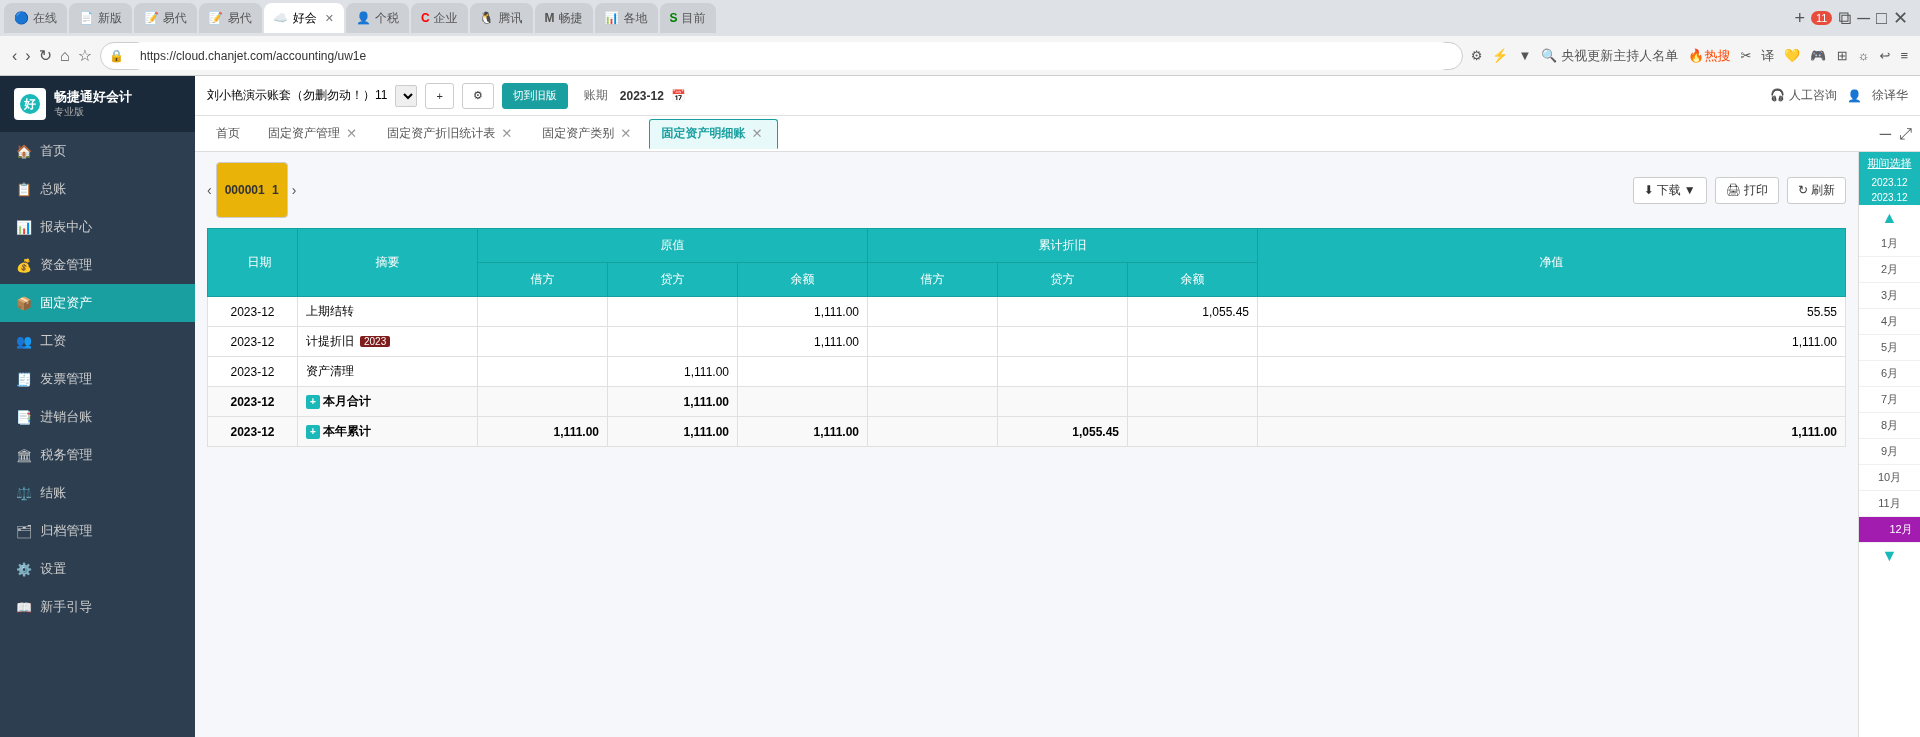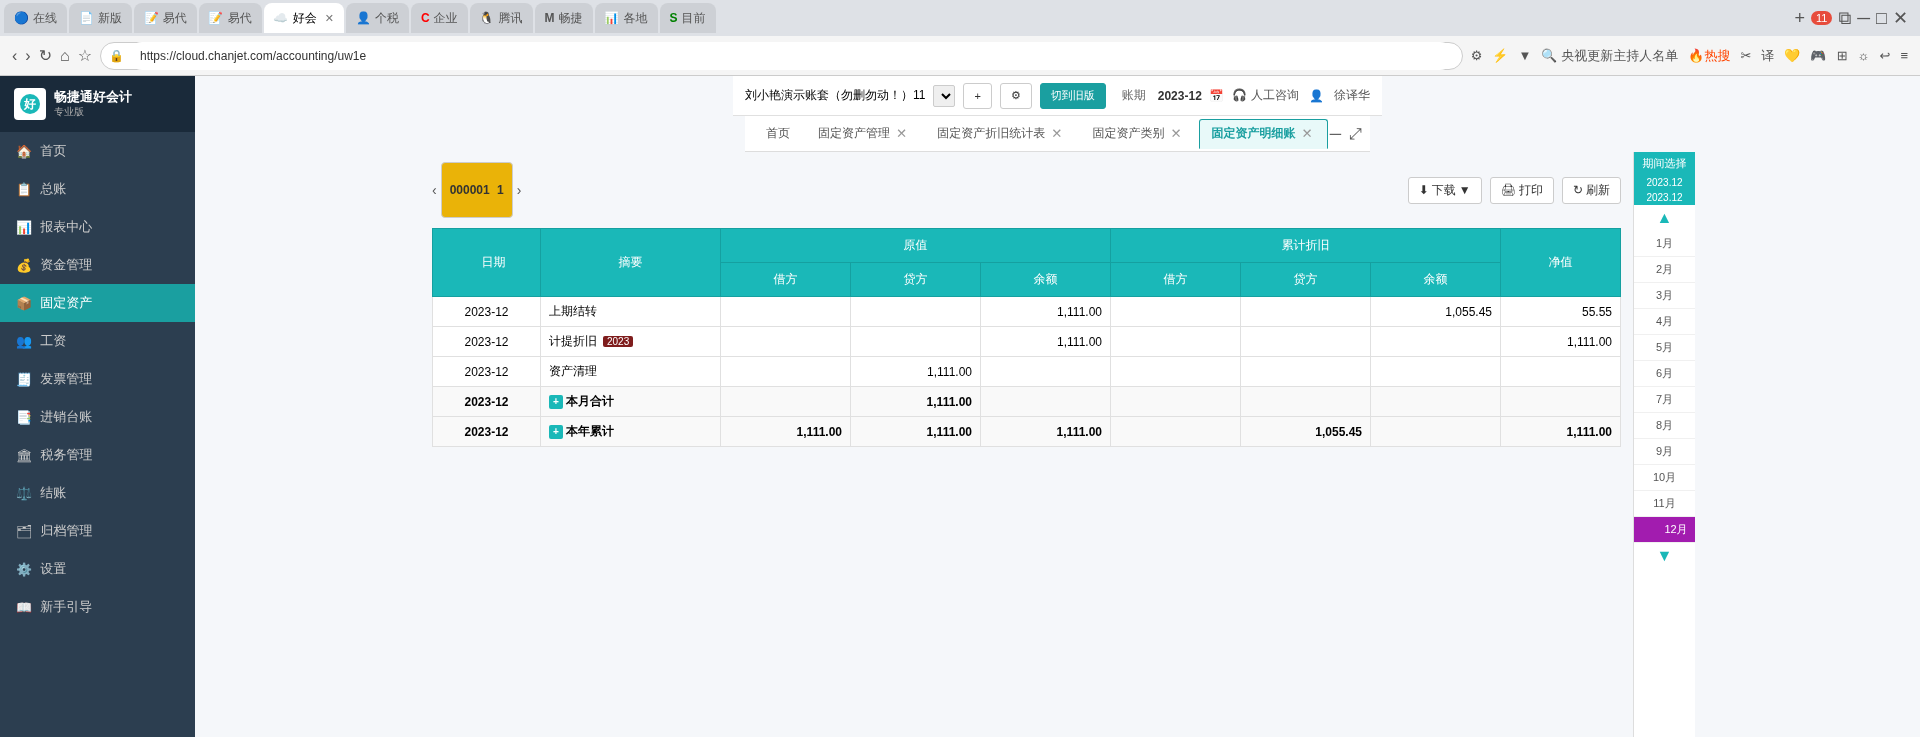--- a/index.html
+++ b/index.html
@@ -26,21 +26,21 @@
     .sidebar { width: 195px; background: #2c3e50; color: #fff; display: flex; flex-direction: column; flex-shrink: 0; }
     .sidebar-logo { display: flex; align-items: center; gap: 8px; padding: 12px 14px; background: #1a2a3a; }
     .logo-icon { width: 32px; height: 32px; background: #fff; border-radius: 4px; display: flex; align-items: center; justify-content: center; }
     .logo-text { font-size: 13px; font-weight: bold; color: #fff; line-height: 1.3; }
     .logo-sub { font-size: 10px; color: #aaa; }
     .sidebar-nav { flex: 1; overflow-y: auto; }
     .nav-item { display: flex; align-items: center; gap: 8px; padding: 10px 16px; cursor: pointer; color: #ccc; font-size: 13px; }
     .nav-item.active { background: #1a9fa0; color: #fff; }
 
     
-    .main-content { flex: 1; display: flex; flex-direction: column; background: #f5f7fa; overflow: hidden; align-items: center; }
+    .main-content { flex: 1; display: flex; flex-direction: column; background: #f5f7fa; overflow: hidden; }
 
     
     .app-header { display: flex; align-items: center; height: 40px; background: #fff; border-bottom: 1px solid #e0e0e0; padding: 0 12px; gap: 8px; }
     .header-btn { height: 26px; padding: 0 10px; border: 1px solid #ccc; border-radius: 3px; font-size: 11px; cursor: pointer; background: #fff; color: #333; }
     .header-btn.primary { background: #1a9fa0; color: #fff; border-color: #1a9fa0; }
     .header-right { margin-left: auto; display: flex; align-items: center; gap: 10px; }
 
     
     .page-tabs { display: flex; align-items: center; height: 36px; background: #fff; border-bottom: 1px solid #ddd; padding: 0 8px; gap: 2px; }
     .page-tab { display: flex; align-items: center; gap: 4px; height: 30px; padding: 0 12px; font-size: 12px; cursor: pointer; color: #555; border: 1px solid transparent; border-radius: 3px 3px 0 0; }
@@ -66,21 +66,21 @@
     .ledger-table { width: 100%; border-collapse: collapse; font-size: 12px; }
     .ledger-table th { background: #1ab8b8; color: #fff; padding: 8px 6px; text-align: center; border: 1px solid #15a0a0; font-weight: normal; }
     .ledger-table td { padding: 6px 8px; text-align: right; border: 1px solid #e0e0e0; background: #fff; }
     .ledger-table td.text-left { text-align: left; }
     .ledger-table td.text-center { text-align: center; }
     .ledger-table .total-row td { background: #f9f9f9; font-weight: bold; }
     .row-icon { display: inline-block; width: 14px; height: 14px; background: #1ab8b8; color: #fff; font-size: 10px; text-align: center; line-height: 14px; border-radius: 2px; margin-right: 3px; }
 
     
     .period-panel { width: 62px; background: #fff; border-left: 1px solid #ddd; display: flex; flex-direction: column; font-size: 11px; }
-    .period-header { background: #1ab8b8; color: #fff; text-align: center; padding: 4px 2px; font-size: 11px; }
+    .period-header { background: #1ab8b8; color: #fff; text-align: center; padding: 4px 2px; font-size: 11px; text-decoration: underline; }
     .period-date { background: #1ab8b8; color: #fff; text-align: center; padding: 2px; font-size: 10px; }
     .period-item { text-align: center; padding: 5px 2px; cursor: pointer; color: #555; border-bottom: 1px solid #f0f0f0; }
     .period-item.active { background: #a21caf; color: #fff; font-weight: normal; padding-left: 25px; }
     .scroll-up { text-align: center; padding: 4px; cursor: pointer; color: #1ab8b8; font-size: 16px; }
     .scroll-down { text-align: center; padding: 4px; cursor: pointer; color: #1ab8b8; font-size: 16px; }
   </style>
 </head>
 <body>
 
 <div class="browser-chrome">
@@ -313,21 +313,21 @@
             <button class="action-btn">
               <span>↻</span>
               <span>刷新</span>
             </button>
           </div>
         </div>
 
         <table class="ledger-table">
           <thead>
             <tr>
-              <th rowspan="2" style="width:108px;padding-left:20px;">日期</th>
+              <th rowspan="2" style="width:90px;padding-left:20px;">日期</th>
               <th rowspan="2" style="width:180px;margin-top:14px;">摘要</th>
               <th colspan="3">原值</th>
               <th colspan="3">累计折旧</th>
               <th rowspan="2" style="min-width:120px;">净值</th>
             </tr>
             <tr>
               <th style="width:130px;">借方</th>
               <th style="width:130px;">贷方</th>
               <th style="width:130px;">余额</th>
               <th style="width:130px;">借方</th>

